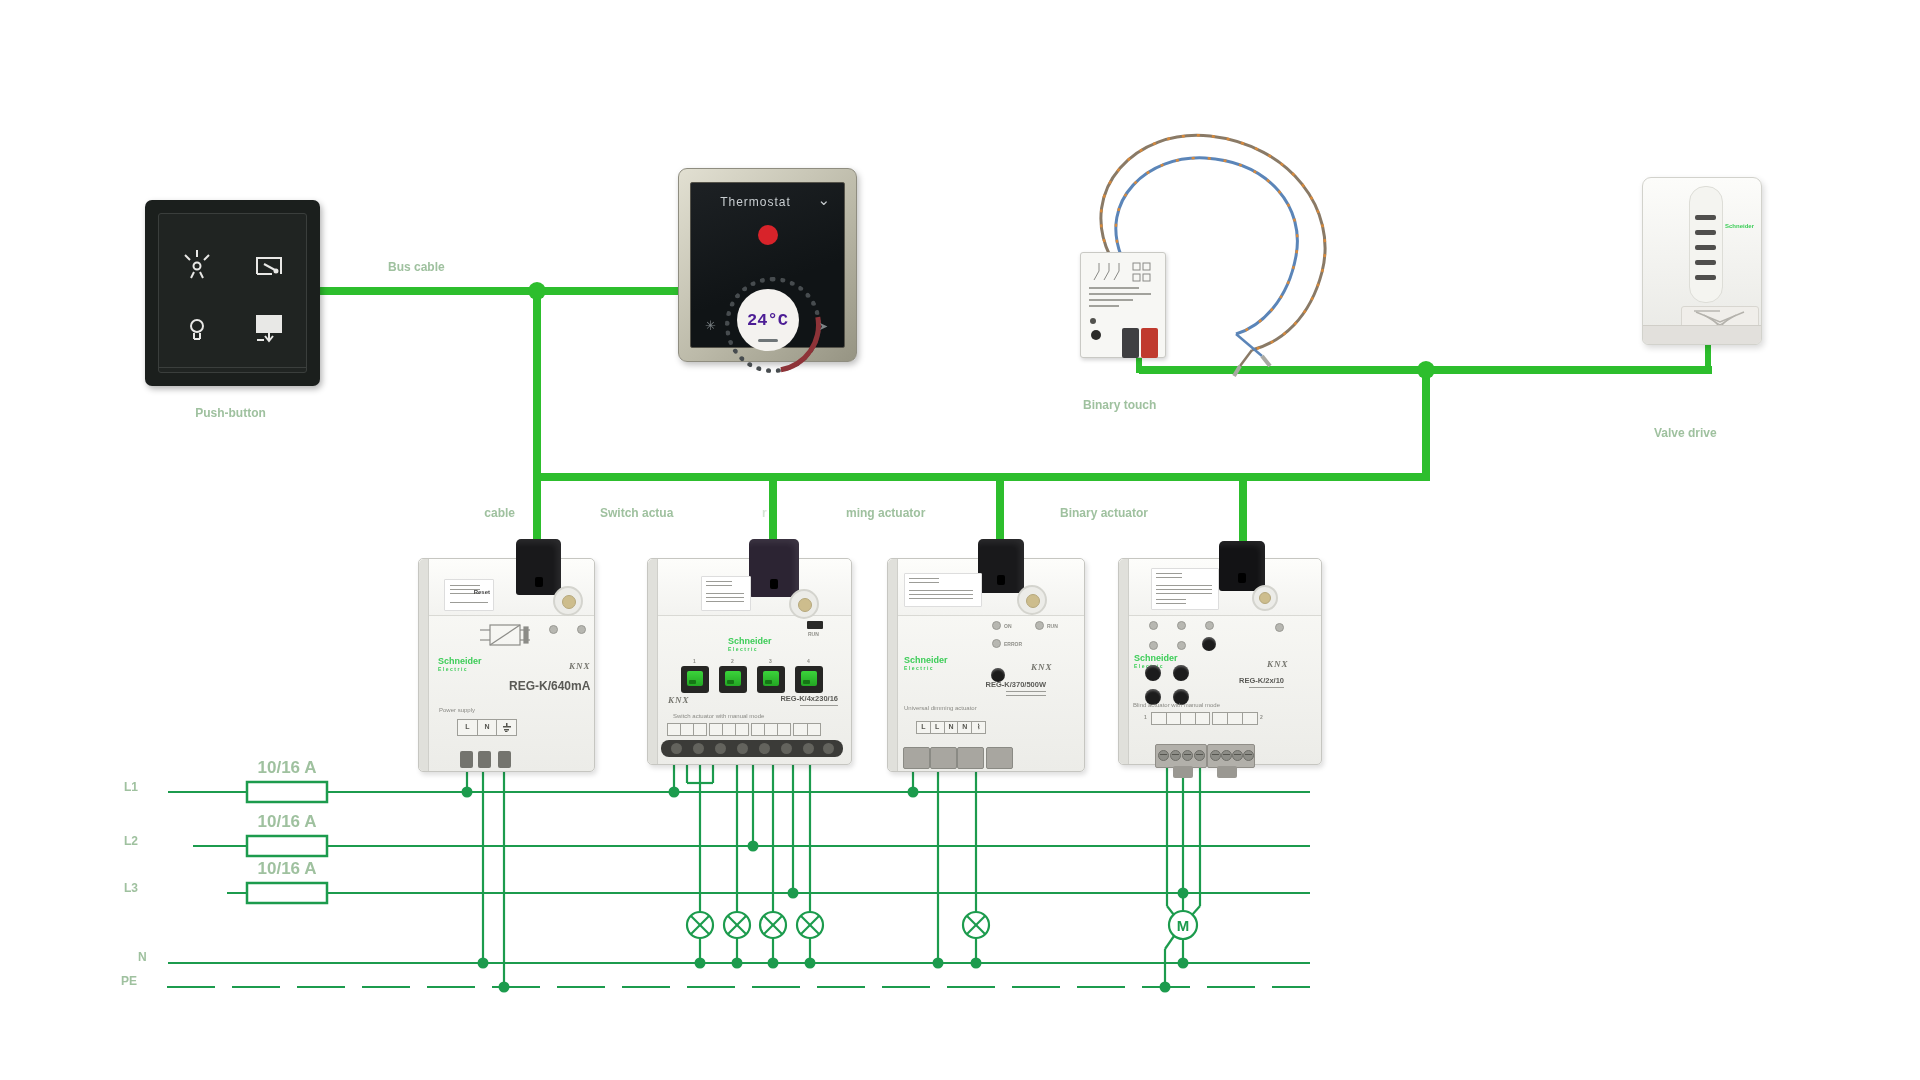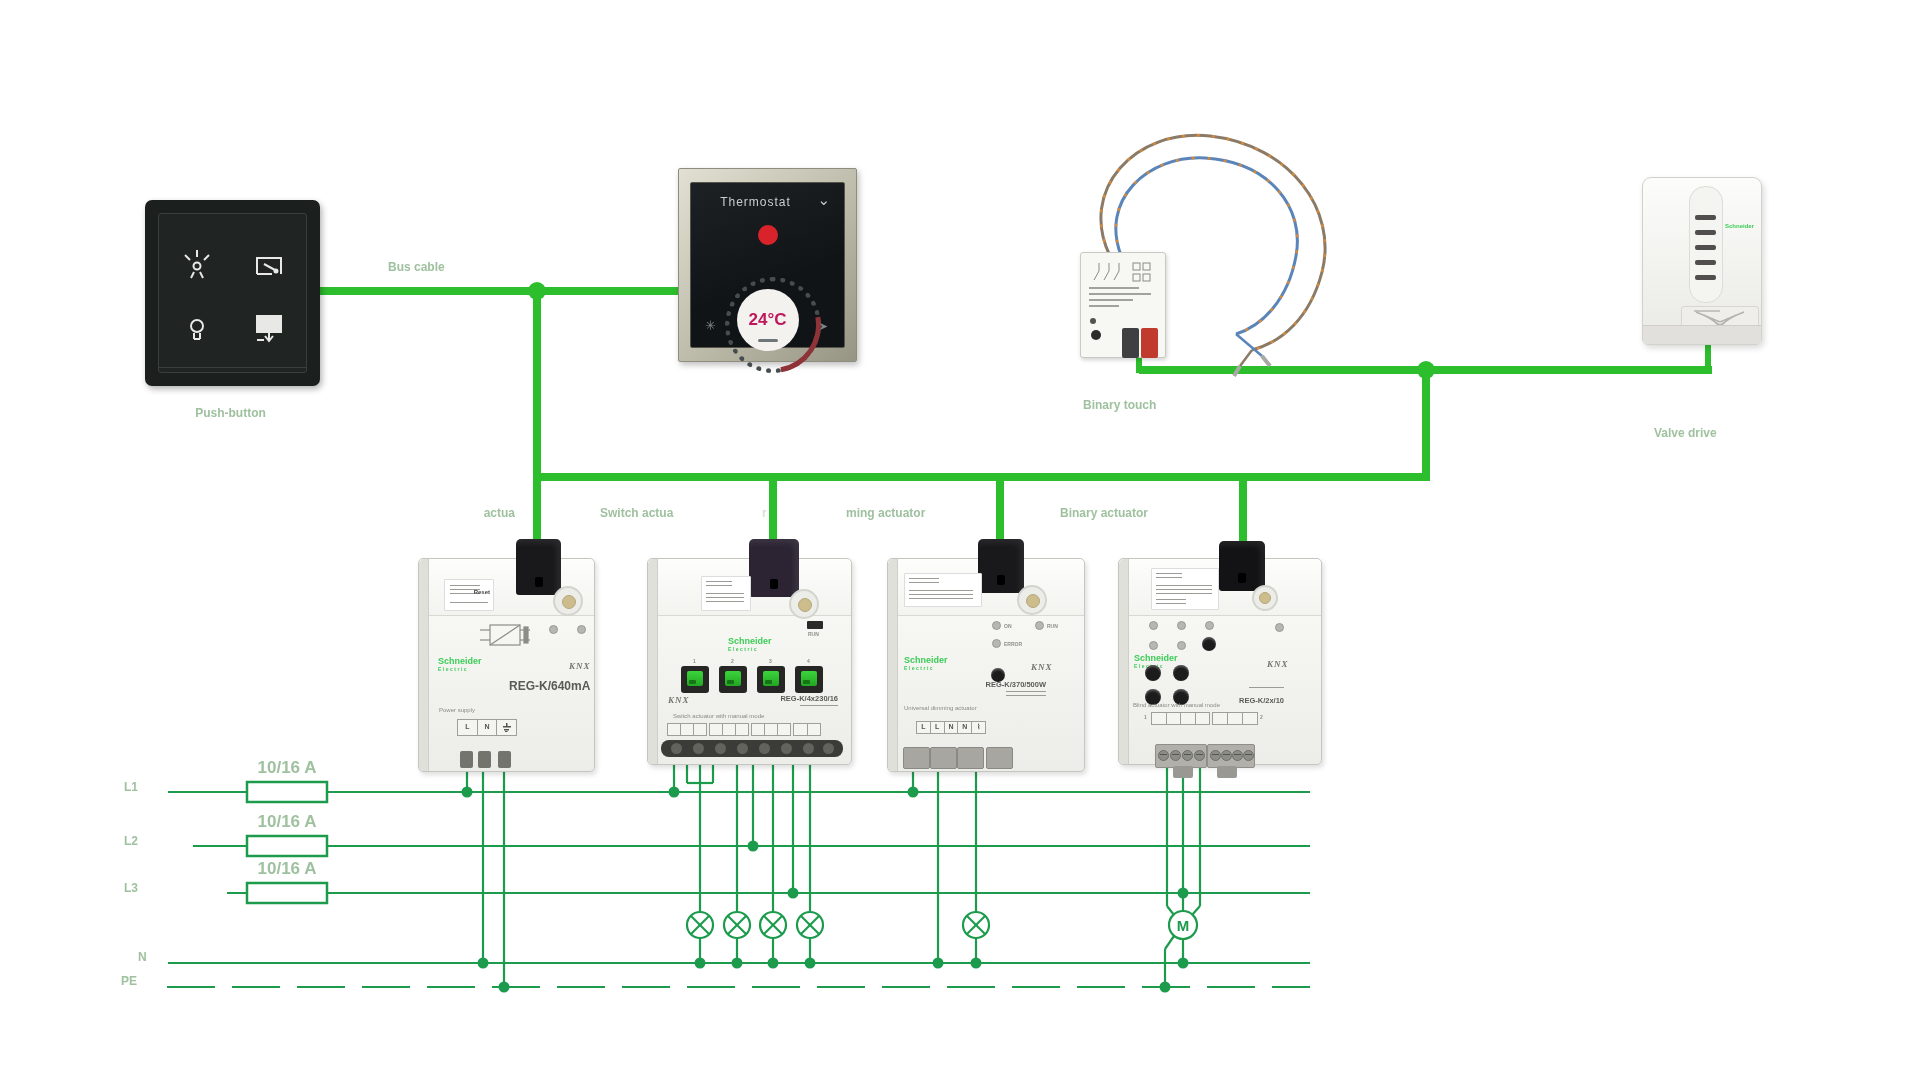--- a/index.html
+++ b/index.html
@@ -213,36 +213,36 @@
           <rect x="112" y="116" width="24" height="16" fill="#e8e8e6"></rect>
           <line x1="124" y1="124" x2="124" y2="140"></line>
             <polyline points="120,136 124,141 128,136"></polyline>
           <line x1="112" y1="140" x2="119" y2="140"></line>
         </g>
       </g>
     </svg>
     <div style="position:absolute;left:14px;right:14px;bottom:18px;height:1px;background:#3b3f3d;"></div>
   </div>
 
-  <div class="dev" style="left:678px;top:168px;width:177px;height:192px;border-radius:2px;border:1px solid #8f8d80;
+  <div class="dev" style="left:678px;top:168px;width:177px;height:192px;border-radius:9px;border:1px solid #8f8d80;
               background:linear-gradient(135deg,#e2e0d2,#bcbaa9 55%,#969483);box-shadow:2px 3px 6px rgba(0,0,0,.25);">
     <div style="position:absolute;left:11px;top:13px;right:11px;bottom:13px;background:linear-gradient(160deg,#1d2124,#101416 60%);
                 border-radius:2px;border:1px solid #55534a;">
       <div style="position:absolute;left:0;right:24px;top:12px;text-align:center;color:#c9ced1;font-size:12px;letter-spacing:1px;">
         <span>Thermostat</span>
       </div>
       <div style="position:absolute;right:14px;top:8px;color:#c9ced1;font-size:15px;">⌄</div>
       <div style="position:absolute;left:50%;top:94px;width:86px;height:86px;margin-left:-43px;border-radius:50%;
                   border:5px dotted #474c4f;"></div>
       <div style="position:absolute;left:50%;top:94px;width:86px;height:86px;margin-left:-43px;border-radius:50%;
                   border:5px solid transparent;border-right-color:#8e3338;transform:rotate(35deg);"></div>
       <div style="position:absolute;left:50%;top:42px;width:20px;height:20px;margin-left:-10px;border-radius:50%;background:#d8232a;"></div>
       <div style="position:absolute;left:50%;top:106px;width:62px;height:62px;margin-left:-31px;border-radius:50%;background:#f4f2ef;
                   display:flex;align-items:center;justify-content:center;">
-        <span style="color:#be185d;font-size:17px;font-weight:bold;">24°C</span>
+        <span style="color:#4c1d95;font-size:17px;font-weight:bold;font-family:Liberation Mono, monospace;">24°C</span>
       </div>
       <div style="position:absolute;left:14px;bottom:14px;color:#7e8588;font-size:13px;">✳</div>
       <div style="position:absolute;right:16px;bottom:14px;color:#7e8588;font-size:11px;">➤</div>
       <div style="position:absolute;left:50%;bottom:5px;width:20px;height:3px;margin-left:-10px;background:#6f7578;border-radius:2px;"></div>
     </div>
   </div>
 
   <div class="dev" style="left:1080px;top:252px;width:84px;height:104px;background:#f7f7f4;border:1px solid #c9c9c4;border-radius:3px;
               box-shadow:1px 2px 4px rgba(0,0,0,.18);">
     <svg width="84" height="104">
@@ -482,21 +482,21 @@
     <div class="mled" style="position:absolute;left:156px;top:64px;"></div>
     <div class="btnround" style="left:83px;top:78px;width:14px;height:14px;"></div>
     <div class="schneider" style="left:15px;top:95px;">
       <span>Schneider</span><i>Electric</i>
     </div>
     <div class="knx" style="left:148px;top:100px;">KNX</div>
     <div class="btnround" style="left:26px;top:106px;width:16px;height:16px;"></div>
     <div class="btnround" style="left:54px;top:106px;width:16px;height:16px;"></div>
     <div class="btnround" style="left:26px;top:130px;width:16px;height:16px;"></div>
     <div class="btnround" style="left:54px;top:130px;width:16px;height:16px;"></div>
-    <div class="model" style="left:100px;top:117px;width:65px;font-size:7.5px;margin-top:20px;">REG-K/2x/10</div>
+    <div class="model" style="left:100px;top:117px;width:65px;font-size:7.5px;">REG-K/2x/10</div>
     <div class="bars" style="left:130px;top:128px;width:35px;height:4px;"></div>
     <div class="tinycap" style="left:14px;top:143px;">Blind actuator with manual mode</div>
     <div class="chnum" style="left:25px;top:155px;">1</div>
     <div class="tstrip" style="left:32px;top:153px;width:57px;height:11px;">
       <div class="tcell"></div>
         <div class="tcell"></div>
       <div class="tcell"></div>
         <div class="tcell"></div>
     </div>
     <div class="tstrip" style="left:93px;top:153px;width:44px;height:11px;">
@@ -519,21 +519,21 @@
     </div>
     <div class="block" style="left:54px;top:207px;width:20px;height:12px;background:#9a9892;"></div>
     <div class="block" style="left:98px;top:207px;width:20px;height:12px;background:#9a9892;"></div>
   </div>
 
   <div class="lbl" style="left:388px;top:260px;">Bus cable</div>
   <div class="lbl center" style="left:148px;top:406px;width:165px;">Push-button</div>
   <div class="lbl" style="left:1083px;top:398px;">Binary touch</div>
   <div class="lbl" style="left:1654px;top:402px;margin-top:24px;">Valve drive</div>
 
-  <div class="lbl right" style="left:385px;top:506px;width:130px;">actua</div>
+  <div class="lbl right" style="left:385px;top:506px;width:130px;">cable</div>
   <div class="lbl" style="left:600px;top:506px;">Switch actua</div>
   <div class="lbl ghost" style="left:762px;top:506px;">r</div>
   <div class="lbl" style="left:846px;top:506px;">ming actuator</div>
   <div class="lbl" style="left:1060px;top:506px;">Binary actuator</div>
 
   <div class="lbl" style="left:124px;top:780px;">L1</div>
   <div class="lbl" style="left:124px;top:834px;">L2</div>
   <div class="lbl" style="left:124px;top:881px;">L3</div>
   <div class="lbl" style="left:138px;top:950px;">N</div>
   <div class="lbl" style="left:121px;top:974px;">PE</div>

